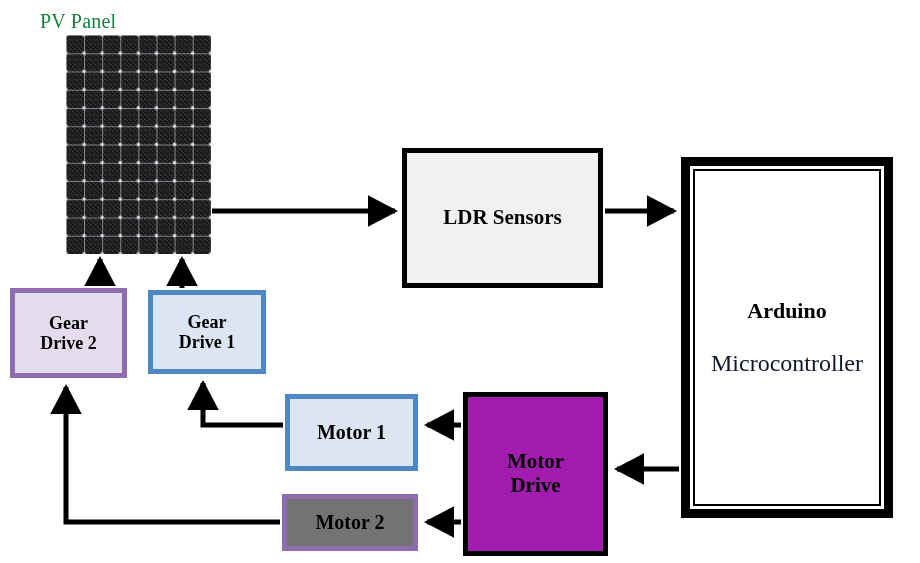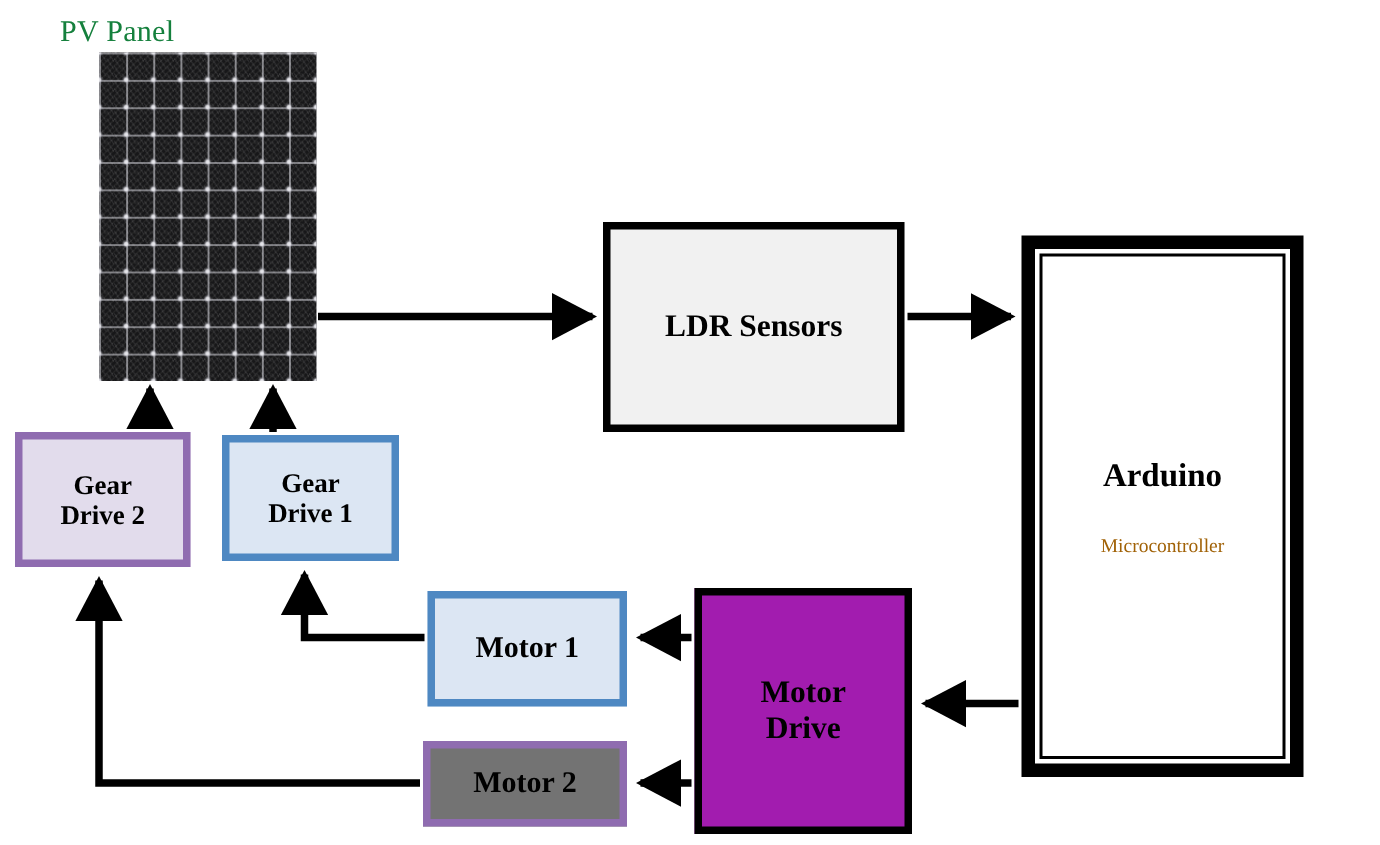--- a/index.html
+++ b/index.html
@@ -101,21 +101,21 @@
     border: 5px solid #8f6cb0;
     background: #737373;
     font-weight: bold;
     font-size: 20px;
     text-align: right;
   }
 
   
   #arduino {
     position: absolute;
-    left: 681px; top: 157px; width: 188px; height: 361px;
+    left: 681px; top: 157px; width: 212px; height: 361px;
     box-sizing: border-box;
     border: 9px solid #000000;
     background: #ffffff;
   }
   #arduino-inner {
     position: absolute;
     left: 3px; top: 3px; right: 3px; bottom: 3px;
     box-sizing: border-box;
     border: 2px solid #000000;
     background: #ffffff;
@@ -125,22 +125,22 @@
     justify-content: center;
   }
   #arduino-title {
     font-weight: bold;
     font-size: 22px;
     color: #000;
     margin-bottom: 26px;
   }
   #arduino-subtitle {
     font-weight: normal;
-    font-size: 13px;
-    color: #a16207;
+    font-size: 24px;
+    color: #0f172a;
   }
 
   
   .conn {
     position: absolute;
     left: 0; top: 0;
     width: 920px;
     height: 563px;
     pointer-events: none;
   }

